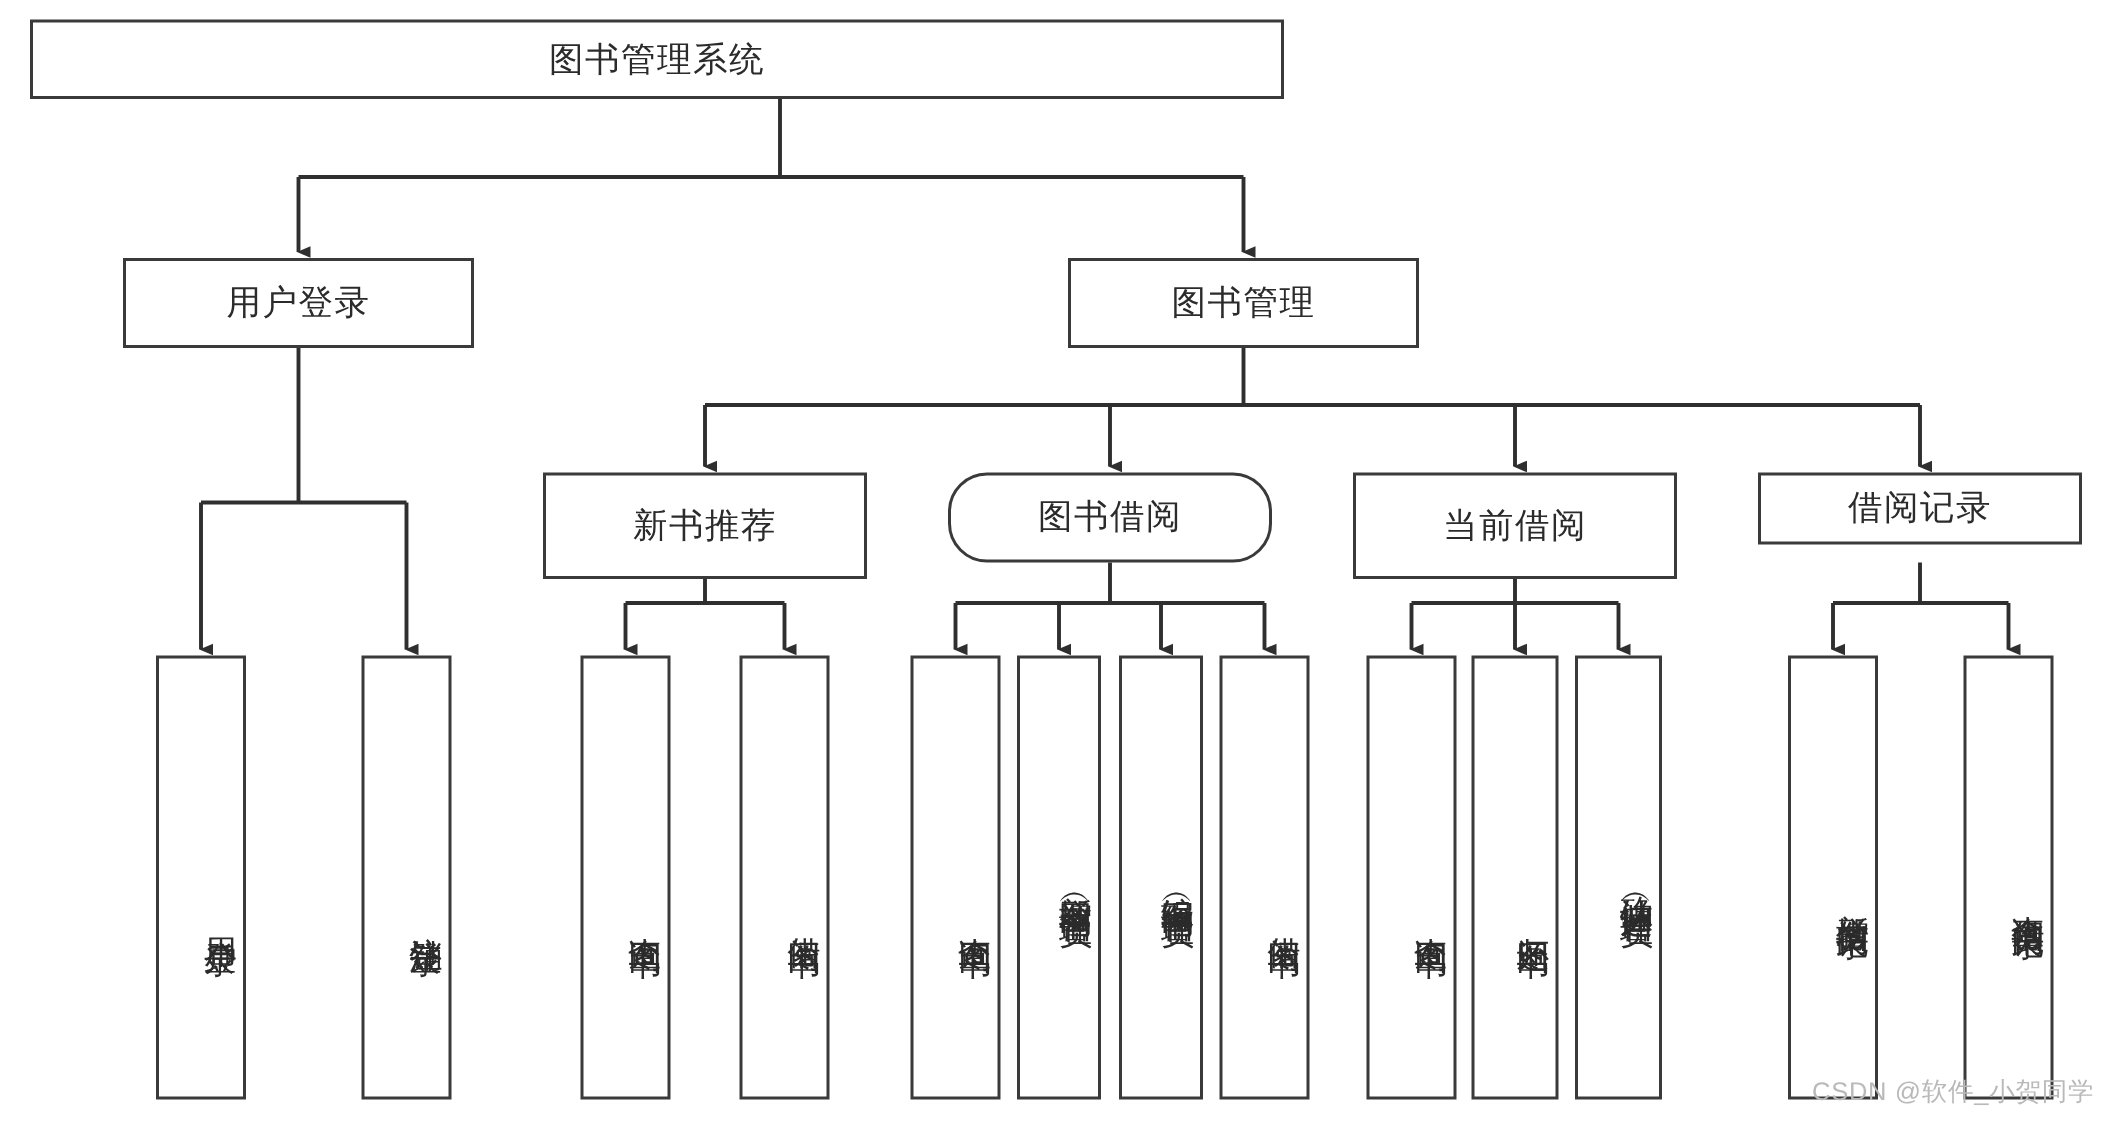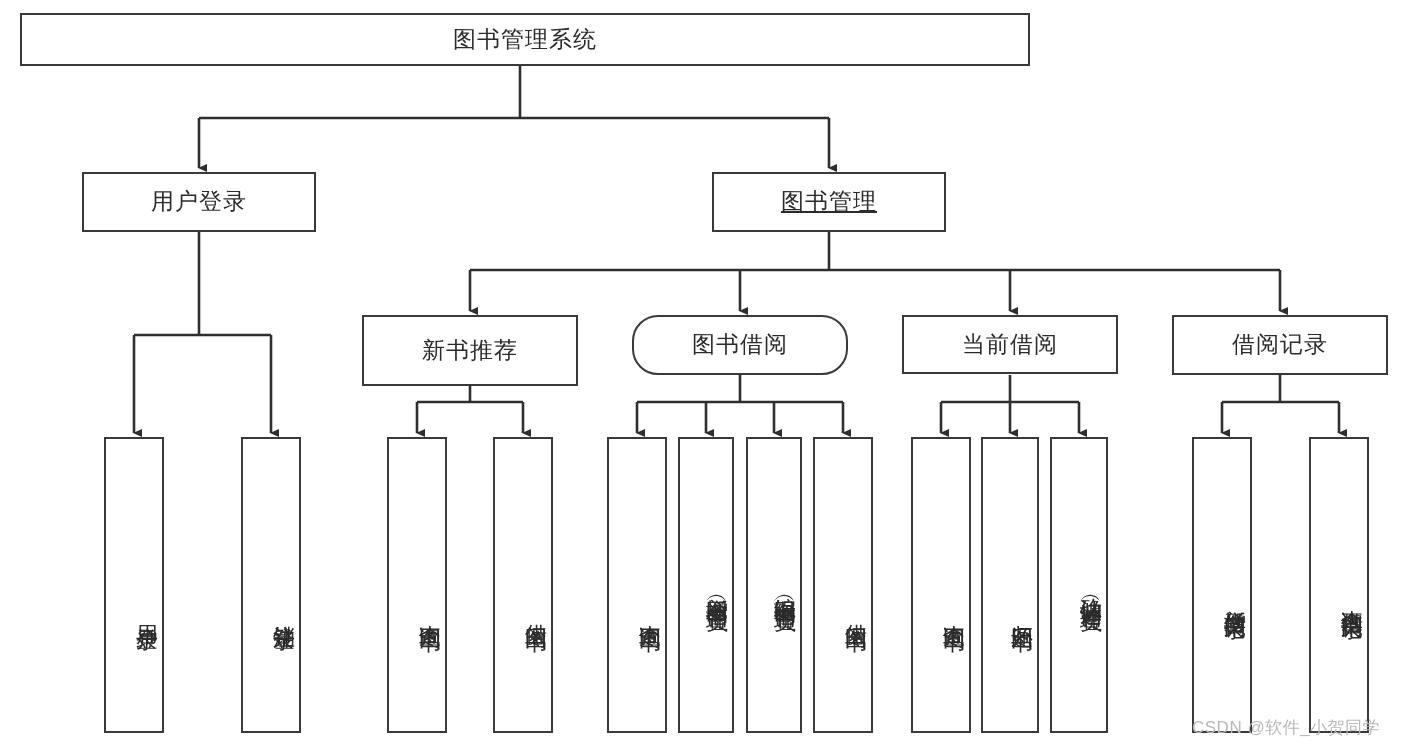--- a/index.html
+++ b/index.html
@@ -117,33 +117,33 @@
       <path d="M1010,402 L1010,433" marker-end="url(#arrowhead)"></path>
       <path d="M1079,402 L1079,433" marker-end="url(#arrowhead)"></path>
 
       <path d="M1280,375 L1280,402"></path>
       <path d="M1222,402 L1339,402"></path>
       <path d="M1222,402 L1222,433" marker-end="url(#arrowhead)"></path>
       <path d="M1339,402 L1339,433" marker-end="url(#arrowhead)"></path>
     </g>
   </svg>
 
-  <div class="node node-h" style="left:20px; top:13px; width:1010px; height:53px;">图书管理系统</div>
+  <div class="node node-h" style="left:20px; top:13px; width:836px; height:53px;">图书管理系统</div>
 
   <div class="node node-h" style="left:82px; top:172px; width:234px; height:60px;">用户登录</div>
 
-  <div class="node node-h" style="left:712px; top:172px; width:234px; height:60px;text-decoration:underline;">图书管理</div>
+  <div class="node node-h" style="left:712px; top:172px; width:234px; height:60px;">图书管理</div>
 
   <div class="node node-h" style="left:362px; top:315px; width:216px; height:71px;">新书推荐</div>
 
   <div class="node node-h" style="left:632px; top:315px; width:216px; height:60px;border-radius:26px;">图书借阅</div>
 
-  <div class="node node-h" style="left:902px; top:315px; width:216px; height:59px;">当前借阅</div>
+  <div class="node node-h" style="left:902px; top:315px; width:216px; height:71px;">当前借阅</div>
 
-  <div class="node node-h" style="left:1172px; top:315px; width:216px; height:60px;">借阅记录</div>
+  <div class="node node-h" style="left:1172px; top:315px; width:216px; height:48px;">借阅记录</div>
 
   <div class="node node-v pad-small" style="left:104px; top:437px; width:60px; height:296px;">用户登录</div>
 
   <div class="node node-v pad-small" style="left:241px; top:437px; width:60px; height:296px;">注销登录</div>
 
   <div class="node node-v pad-small" style="left:387px; top:437px; width:60px; height:296px;">查询图书</div>
 
   <div class="node node-v pad-small" style="left:493px; top:437px; width:60px; height:296px;">借阅图书</div>
 
   <div class="node node-v pad-small" style="left:607px; top:437px; width:60px; height:296px;">查询图书</div>
@@ -157,15 +157,15 @@
   <div class="node node-v pad-small" style="left:911px; top:437px; width:60px; height:296px;">查询图书</div>
 
   <div class="node node-v pad-small" style="left:981px; top:437px; width:58px; height:296px;">归还图书</div>
 
   <div class="node node-v pad-tiny" style="left:1050px; top:437px; width:58px; height:296px;">确认归还（管理员）</div>
 
   <div class="node node-v pad-mid" style="left:1192px; top:437px; width:60px; height:296px;">新增借阅记录</div>
 
   <div class="node node-v pad-mid" style="left:1309px; top:437px; width:60px; height:296px;">查询借阅记录</div>
 
-  <div class="watermark" style="left:1192px; top:716px;">CSDN @软件_小贺同学</div>
+  <div class="watermark" style="left:1192px; top:716px;padding-left:16px;">CSDN @软件_小贺同学</div>
 
 </div>
 
 </body></html>

